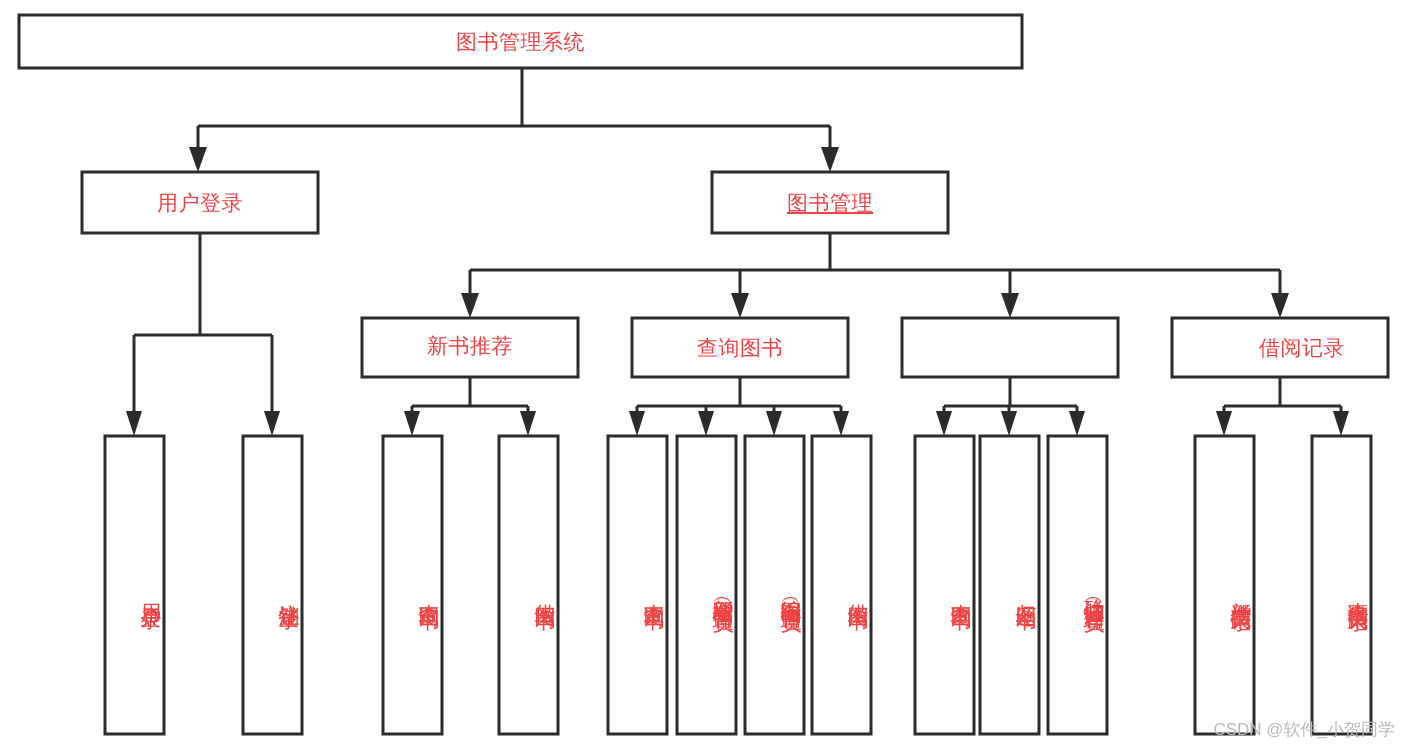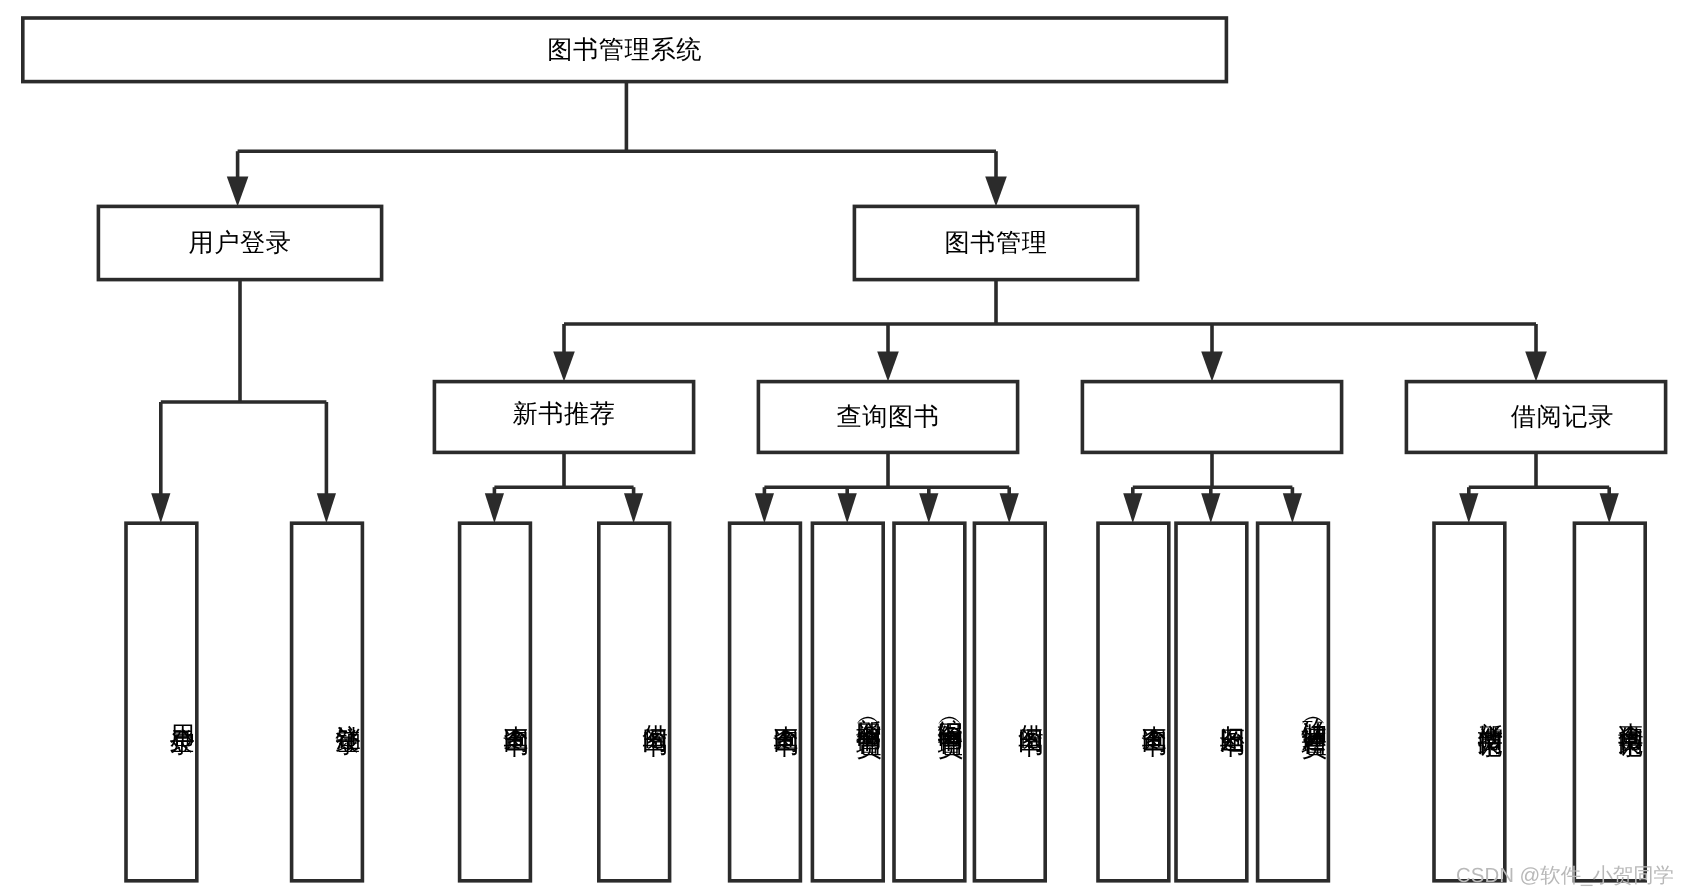--- a/index.html
+++ b/index.html
@@ -39,21 +39,21 @@
   }
   .arrow-head {
     fill: #2b2b2b;
     stroke: none;
   }
   .node-label {
     position: absolute;
     display: flex;
     align-items: center;
     justify-content: center;
-    color: #000000;
+    color: #ef4444;
     font-family: "Liberation Sans", "DejaVu Sans", sans-serif;
     letter-spacing: 0.5px;
     text-align: center;
     pointer-events: none;
     box-sizing: border-box;
   }
   .label-h {
     font-size: 21px;
     line-height: 1.2;
   }
@@ -184,21 +184,21 @@
     <rect class="node-box" x="1048" y="436" width="59" height="298"></rect>
 
     <rect class="node-box" x="1195" y="436" width="59" height="298"></rect>
     <rect class="node-box" x="1312" y="436" width="59" height="298"></rect>
 
   </svg>
 
   <div class="node-label label-h" style="left:19px; top:15px; width:1003px; height:53px;">图书管理系统</div>
 
   <div class="node-label label-h" style="left:82px; top:172px; width:236px; height:61px;">用户登录</div>
-  <div class="node-label label-h" style="left:712px; top:172px; width:236px; height:61px;">图书管理</div>
+  <div class="node-label label-h" style="left:712px; top:172px; width:236px; height:61px;text-decoration:underline;">图书管理</div>
 
   <div class="node-label label-h" style="left:362px; top:318px; width:216px; height:55px;">新书推荐</div>
   <div class="node-label label-h" style="left:632px; top:318px; width:216px; height:59px;">查询图书</div>
   <div class="node-label label-h" style="left:1172px; top:318px; width:260px; height:59px;">借阅记录</div>
 
   <div class="node-label label-v" style="left:105px; top:436px; width:59px; height:298px;">用户登录</div>
   <div class="node-label label-v" style="left:243px; top:436px; width:59px; height:298px;">注销登录</div>
 
   <div class="node-label label-v" style="left:383px; top:436px; width:59px; height:298px;">查询图书</div>
   <div class="node-label label-v" style="left:499px; top:436px; width:59px; height:298px;">借阅图书</div>

